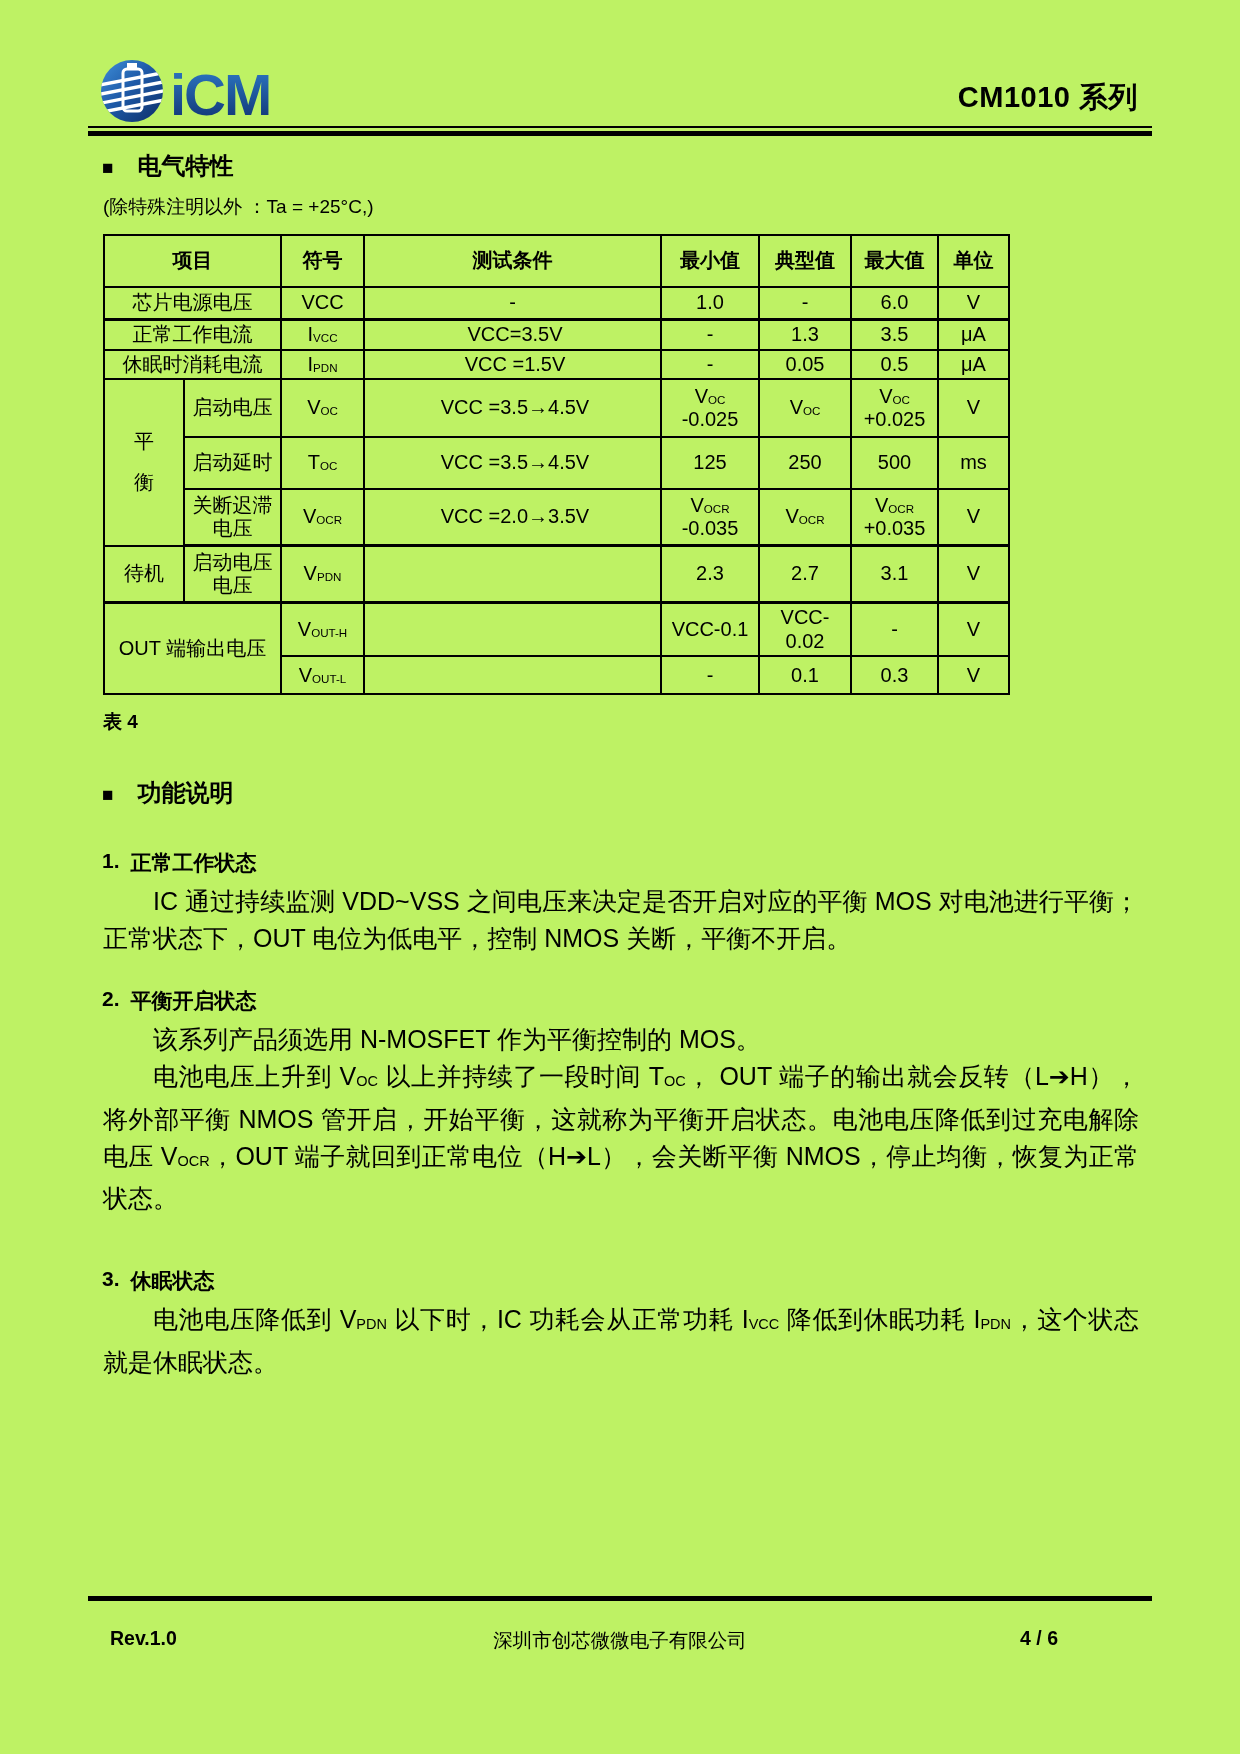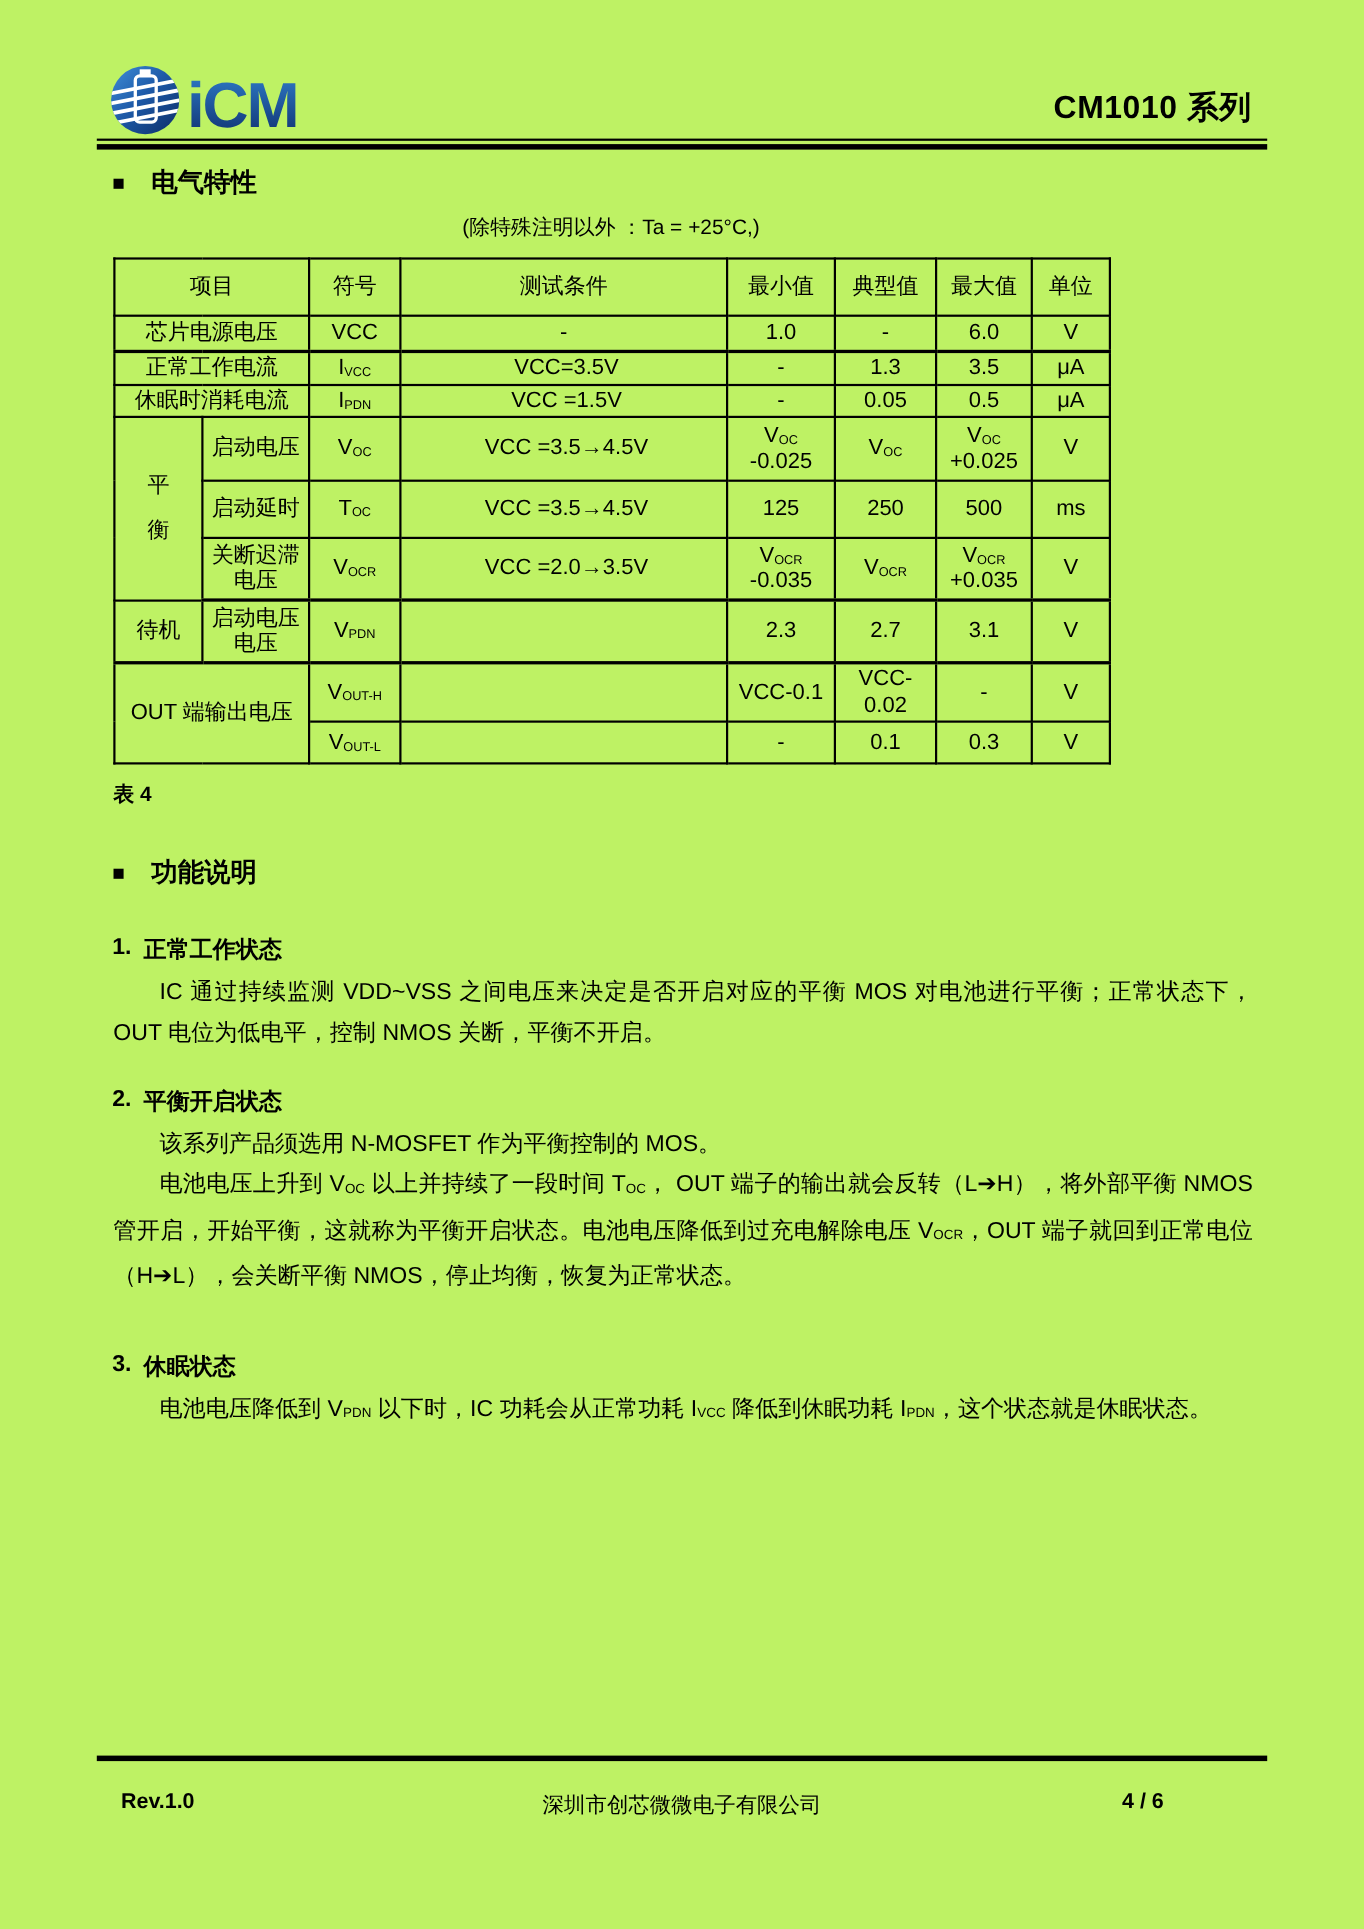--- a/index.html
+++ b/index.html
@@ -14,38 +14,38 @@
   .hdr { position:relative; height:126px; }
   .logo { position:absolute; left:10px; top:54px; }
   .product { position:absolute; right:14px; bottom:8px; font-size:29px; font-weight:bold; letter-spacing:0.5px; }
   .hdr-rule { height:3px; border-top:2px solid #000; border-bottom:5px solid #000; }
 
   
   .sec-title { margin:14px 0 0 14px; display:flex; align-items:center; gap:24px; font-size:24px; font-weight:bold; }
   .sec-title .bullet { font-size:19px; line-height:1; transform:translateY(1px); }
   .func-title { margin-top:42px; }
 
-  .note { width:905px; margin:12px 0 0 15px; text-align:center; font-size:19px; padding-right:4px; }
+  .note { width:905px; margin:12px 0 0 15px; text-align:left; font-size:19px; padding-right:4px; }
 
   
   table.etab { border-collapse:collapse; table-layout:fixed; width:905px; margin:14px 0 0 15px; }
   .etab th, .etab td { border:2px solid #000; text-align:center; vertical-align:middle; font-size:20px; padding:2px 5px; line-height:1.18; overflow:hidden; }
-  .etab th { font-weight:normal; height:46px; }
+  .etab th { font-weight:bold; height:46px; }
   .etab td sub, .etab th sub { font-size:0.58em; vertical-align:-0.12em; letter-spacing:0; }
   .cond-l { text-align:left; padding-left:10px !important; }
   .vgroup { line-height:2.05 !important; }
   tr.sep > td { border-bottom-width:3px; }
   .rh30 td { height:26px; } .rh26 td { height:22px; } .rh56 td { height:52px; }
   .rh50 td { height:46px; } .rh54 td { height:50px; } .rh42 td { height:38px; } .rh36 td { height:32px; }
   .tcap { width:905px; margin:14px 0 0 15px; text-align:left; font-size:19px; font-weight:bold; }
 
   
   .sub { margin:40px 0 6px 14px; display:flex; gap:11px; font-size:21px; font-weight:bold; }
   .sub.s2 { margin-top:30px; } .sub.s3 { margin-top:50px; }
-  .para { margin:0 0 0 15px; width:1036px; font-size:21px; line-height:37px; text-align:justify; }
+  .para { margin:0 0 0 15px; width:1036px; font-size:25px; line-height:37px; text-align:justify; }
   .para.indent { text-indent:2em; }
   .para sub { font-size:0.58em; vertical-align:-0.1em; }
 
   
   .footer { position:absolute; left:0; right:0; top:1596px; }
   .f-rule { margin:0 88px; border-top:5px solid #000; }
   .f-row { position:relative; margin-top:26px; height:26px; font-size:19.5px; }
   .f-rev { position:absolute; left:110px; font-weight:bold; }
   .f-company { position:absolute; left:0; right:0; text-align:center; }
   .f-page { position:absolute; right:182px; font-weight:bold; }

